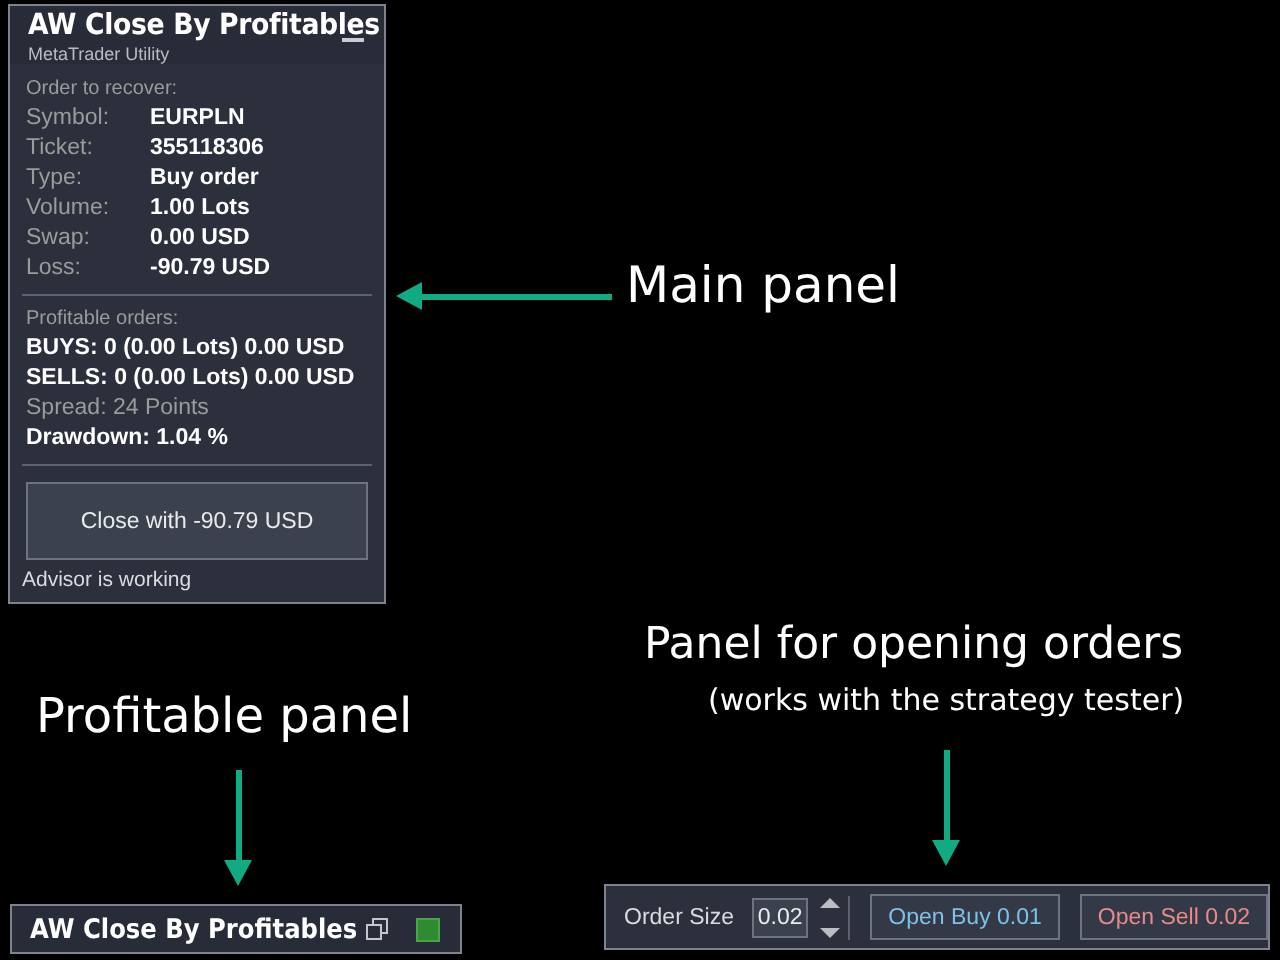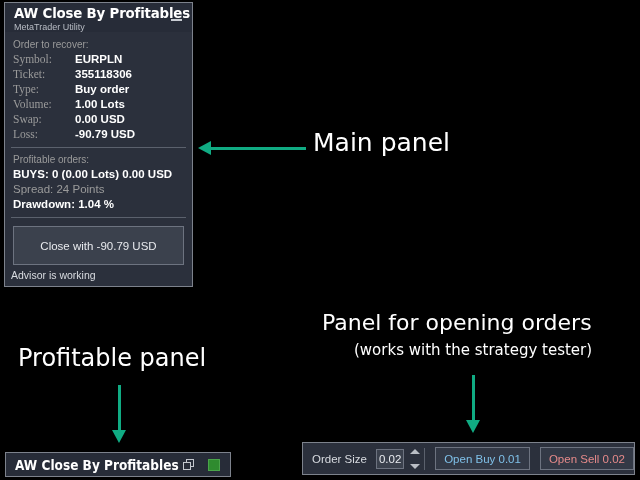--- a/index.html
+++ b/index.html
@@ -62,21 +62,21 @@
     line-height:15px;
     font-family:"Liberation Sans", sans-serif;
     white-space:nowrap;
   }
   .kv{
     display:flex;
     line-height:15px;
     font-size:11.5px;
     white-space:nowrap;
   }
-  .kv .k{color:#9b9b9b;width:62px;flex:0 0 62px;font-family:Liberation Serif, serif;}
+  .kv .k{color:#9b9b9b;width:62px;flex:0 0 62px;}
   .kv .v{color:#ffffff;font-weight:bold;}
 
   .sep{
     height:1px;background:#5b616d;
     margin:5px 6px 4px 6px;
   }
   .line-bold{
     color:#ffffff;font-weight:bold;font-size:11.5px;line-height:15px;
     white-space:nowrap;
   }
@@ -238,20 +238,21 @@
           <span class="k">Loss:</span>
           <span class="v">-90.79 USD</span>
         </div>
       </div>
 
       <div class="sep"></div>
 
       <div class="sect">
         <div class="section-title">Profitable orders:</div>
         <div class="line-bold">BUYS: 0 (0.00 Lots) 0.00 USD</div>
+        <div class="line-bold">SELLS: 0 (0.00 Lots) 0.00 USD</div>
         <div class="line-gray">Spread: 24 Points</div>
         <div class="line-bold">Drawdown: 1.04 %</div>
       </div>
 
       <div class="sep"></div>
 
       <div id="close-button">Close with -90.79 USD</div>
 
       <div id="status-line">Advisor is working</div>
     </div>

